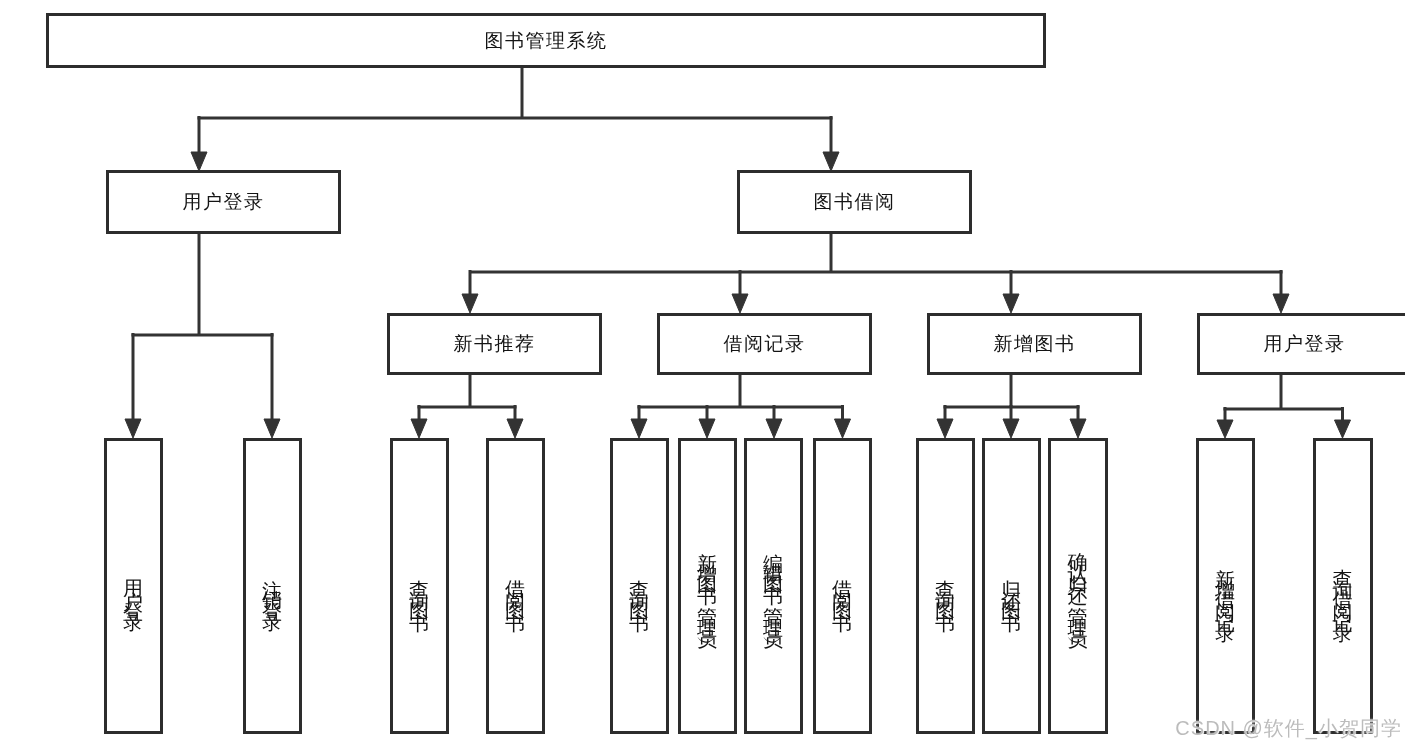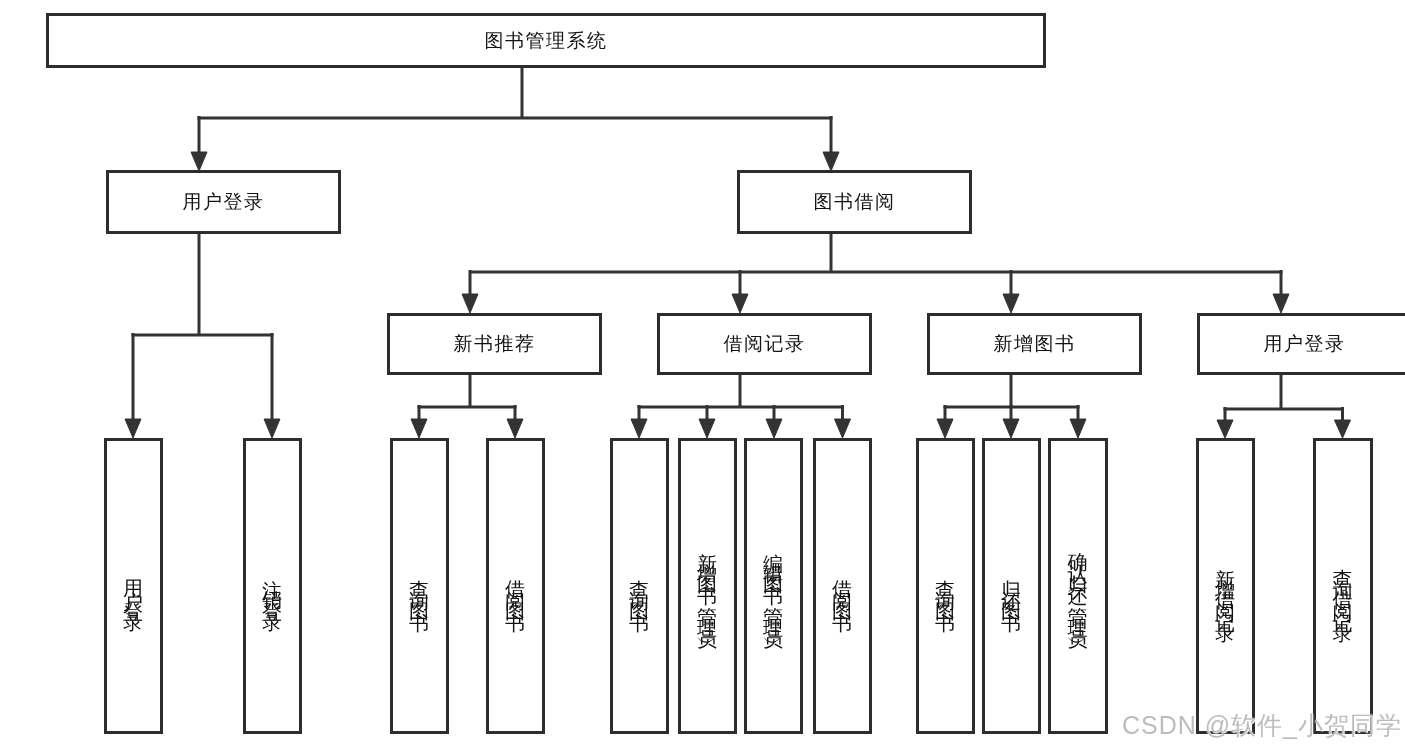--- a/index.html
+++ b/index.html
@@ -46,21 +46,21 @@
   .l-edit      {left:744px;}
   .l-b2        {left:813px;}
   .l-q3        {left:916px;}
   .l-return    {left:982px;}
   .l-confirm   {left:1048px;width:60px;}
   .l-addrec    {left:1196px;}
   .l-qrec      {left:1313px;width:60px;}
   .watermark{
     position:absolute;z-index:3;
     right:3px;bottom:5px;
-    font-size:25px;letter-spacing:1px;
+    font-size:20px;letter-spacing:1px;
     color:#bcbcbc;
     text-shadow:0 0 2px #ffffff,1px 1px 1px #ffffff;
     white-space:nowrap;
   }
 </style>
 </head>
 <body>
 
 <div class="stage">
 

